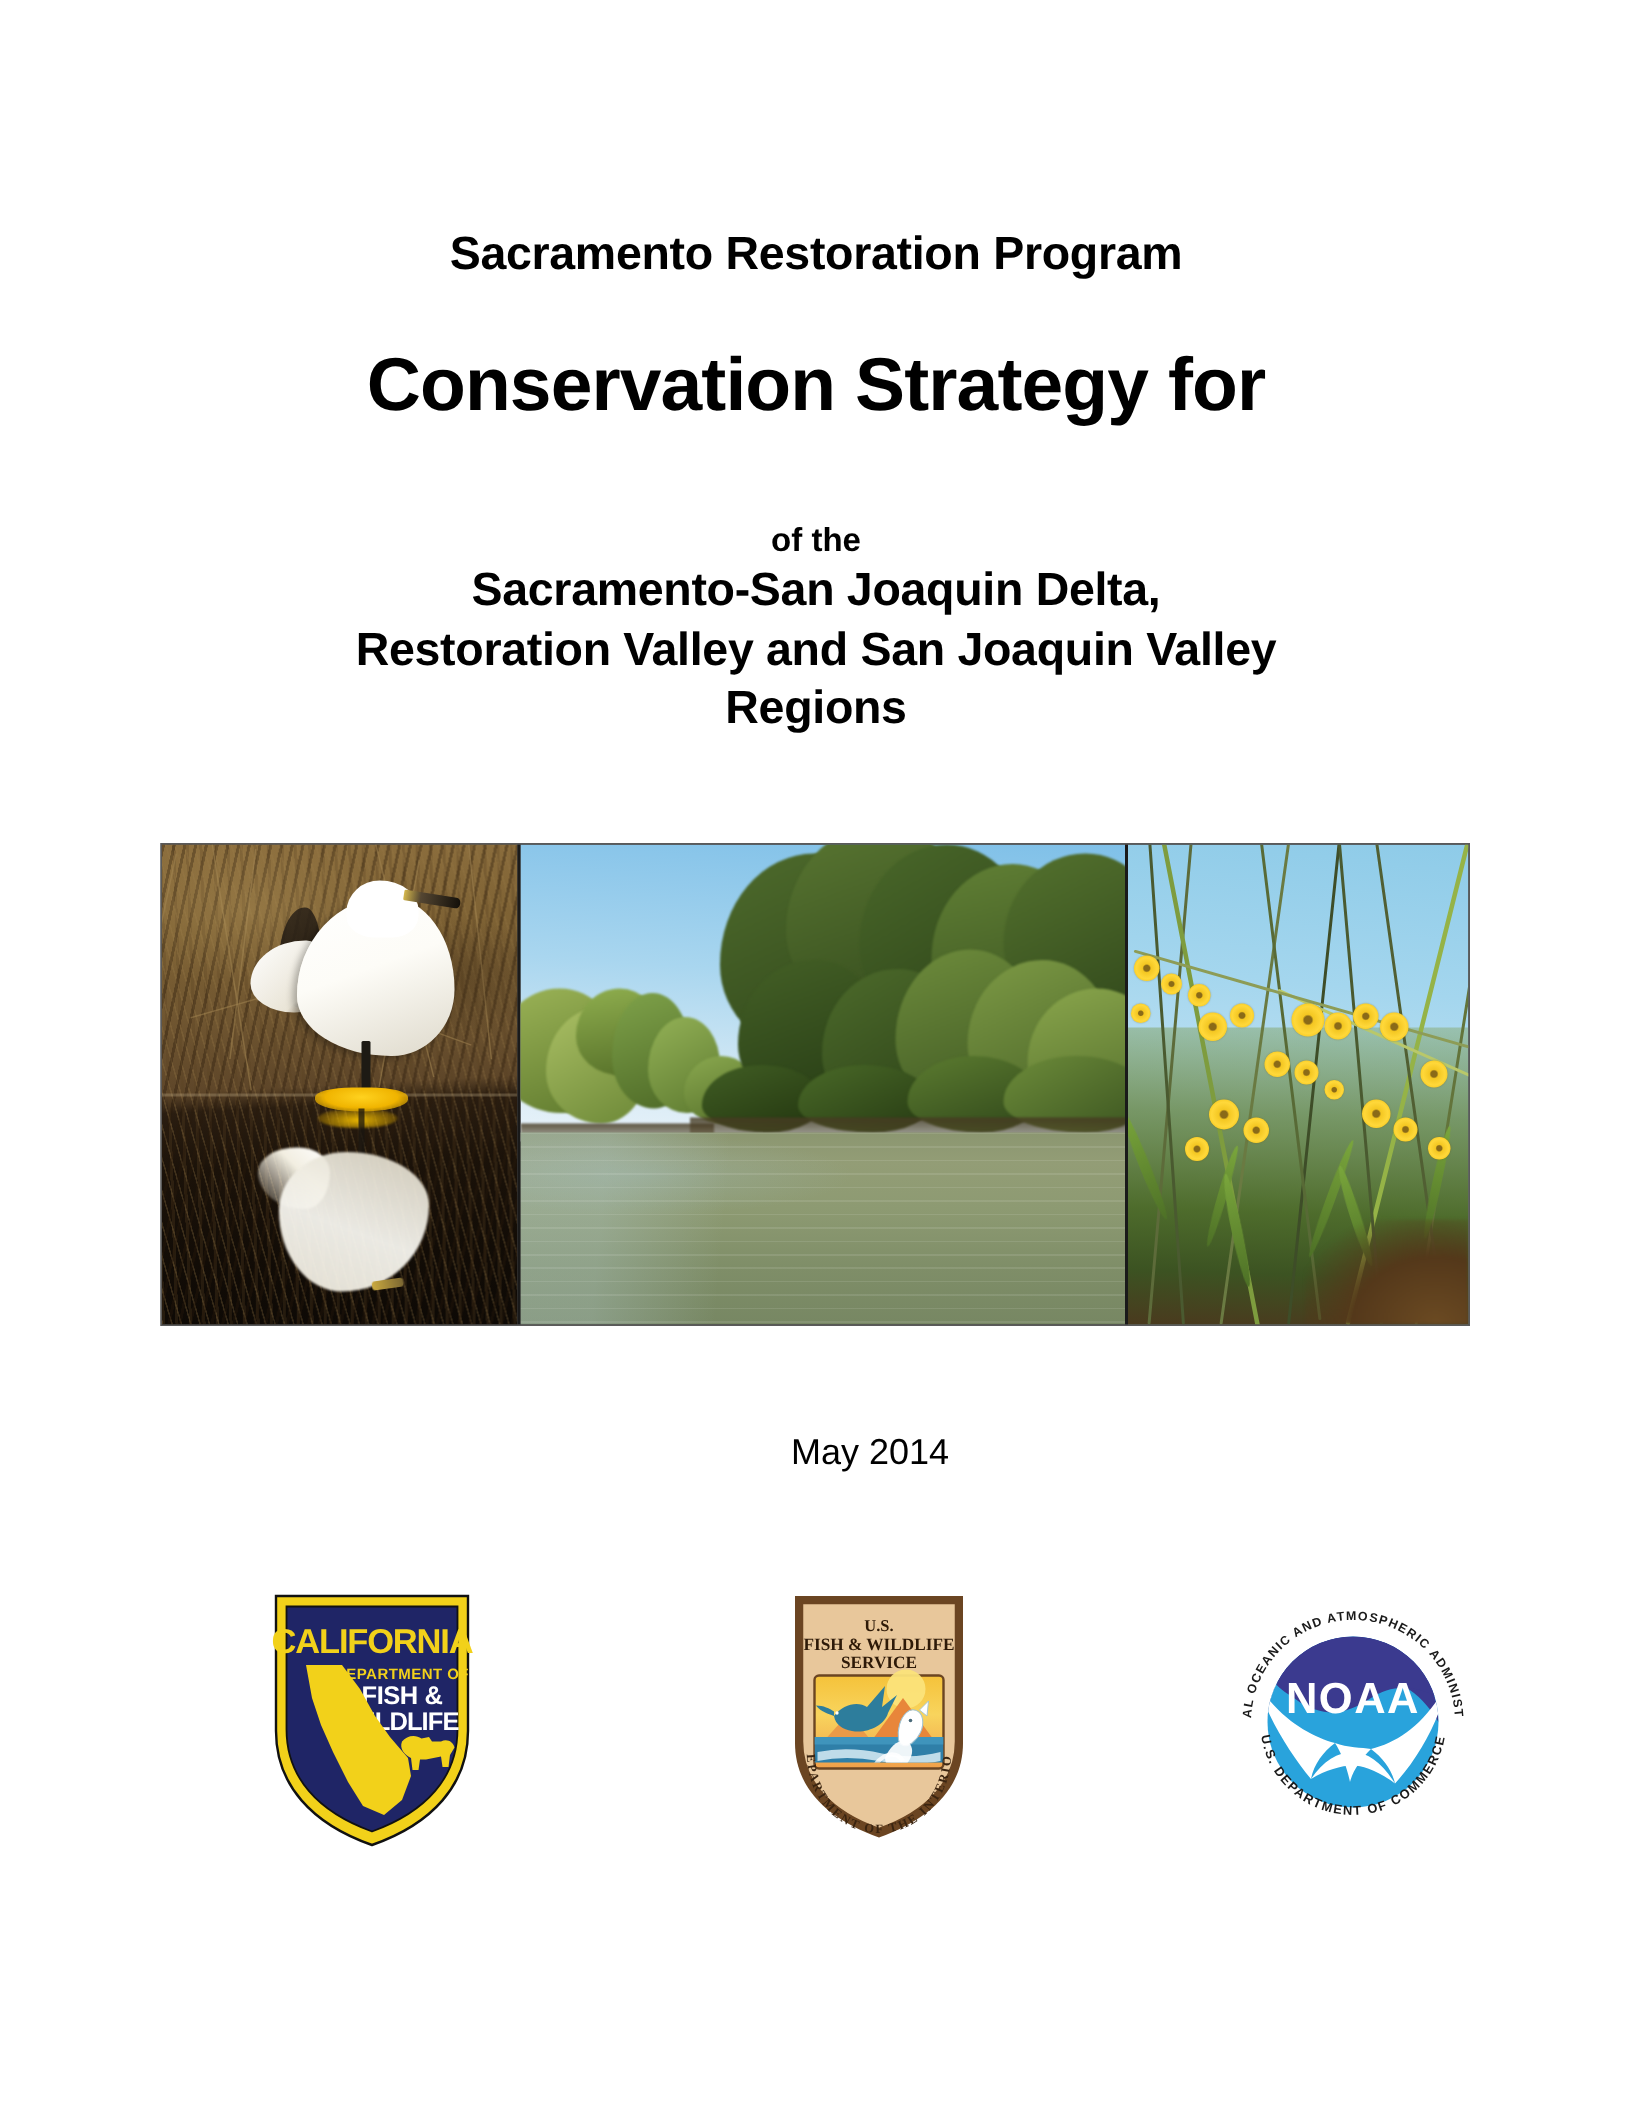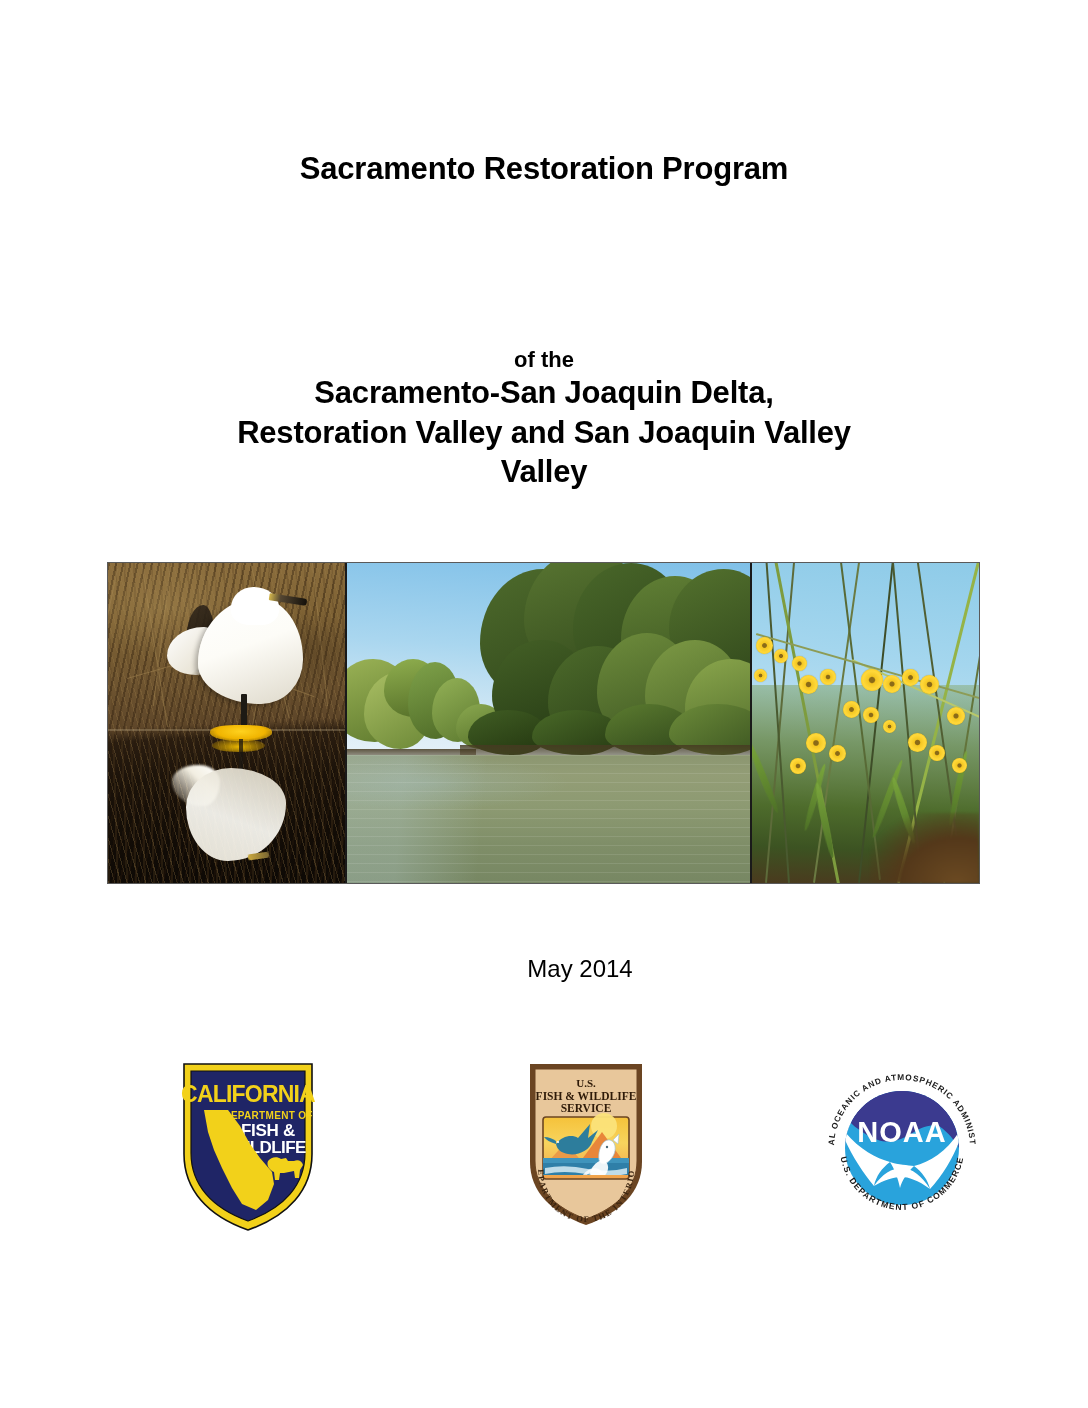--- a/index.html
+++ b/index.html
@@ -320,28 +320,29 @@
   svg { display: block; overflow: visible; }
 </style>
 </head>
 <body>
 
 <div class="page">
 
   <div class="program-line">Sacramento Restoration Program</div>
 
   <div class="main-title">
+    <div>Conservation Strategy for</div>
   </div>
 
   <div class="of-the">of the</div>
 
   <div class="sub-title">
     <div>Sacramento-San Joaquin Delta,</div>
     <div>Restoration Valley and San Joaquin Valley</div>
-    <div>Valley</div>
+    <div>Regions</div>
   </div>
 
   <div class="photo-band">
 
     <div class="photo photo-egret">
       <div class="egret-bg">
         <div class="twig" style="left:4%;top:2%;width:1px;height:46%;transform:rotate(12deg);"></div>
         <div class="twig" style="left:14%;top:0%;width:1px;height:52%;transform:rotate(-9deg);"></div>
         <div class="twig" style="left:26%;top:1%;width:1px;height:44%;transform:rotate(7deg);"></div>
         <div class="twig" style="left:60%;top:0%;width:1px;height:50%;transform:rotate(-14deg);"></div>

